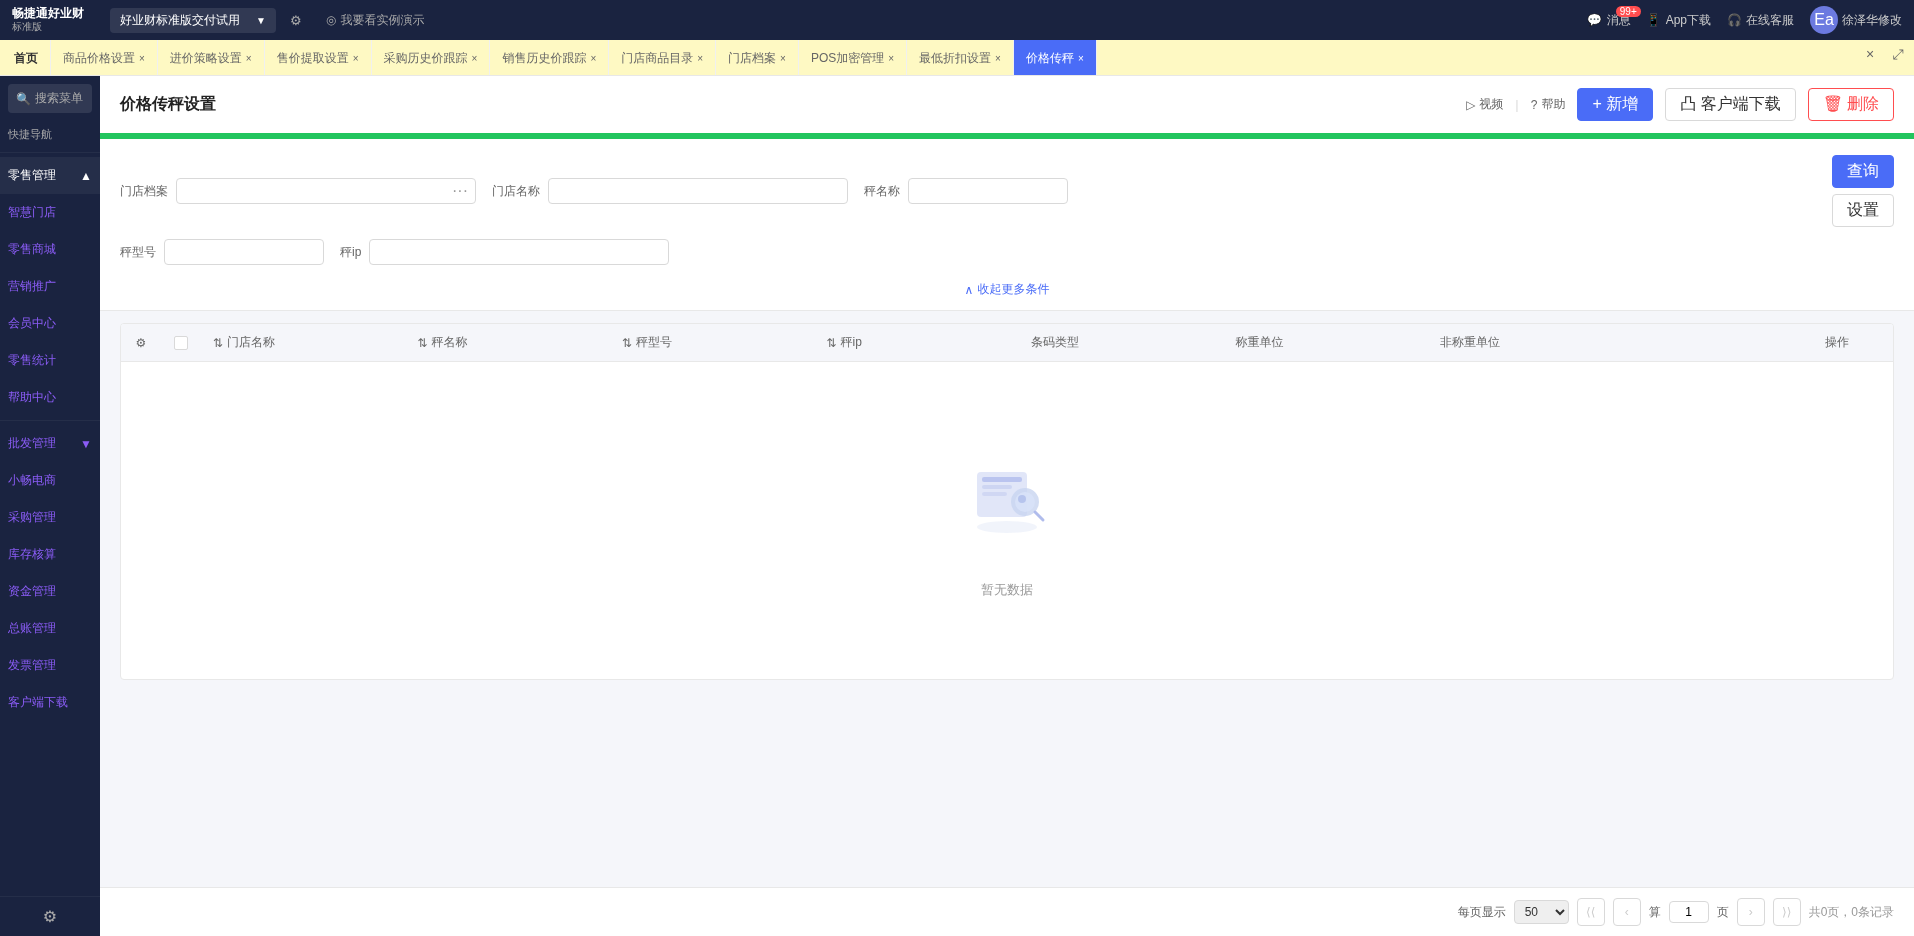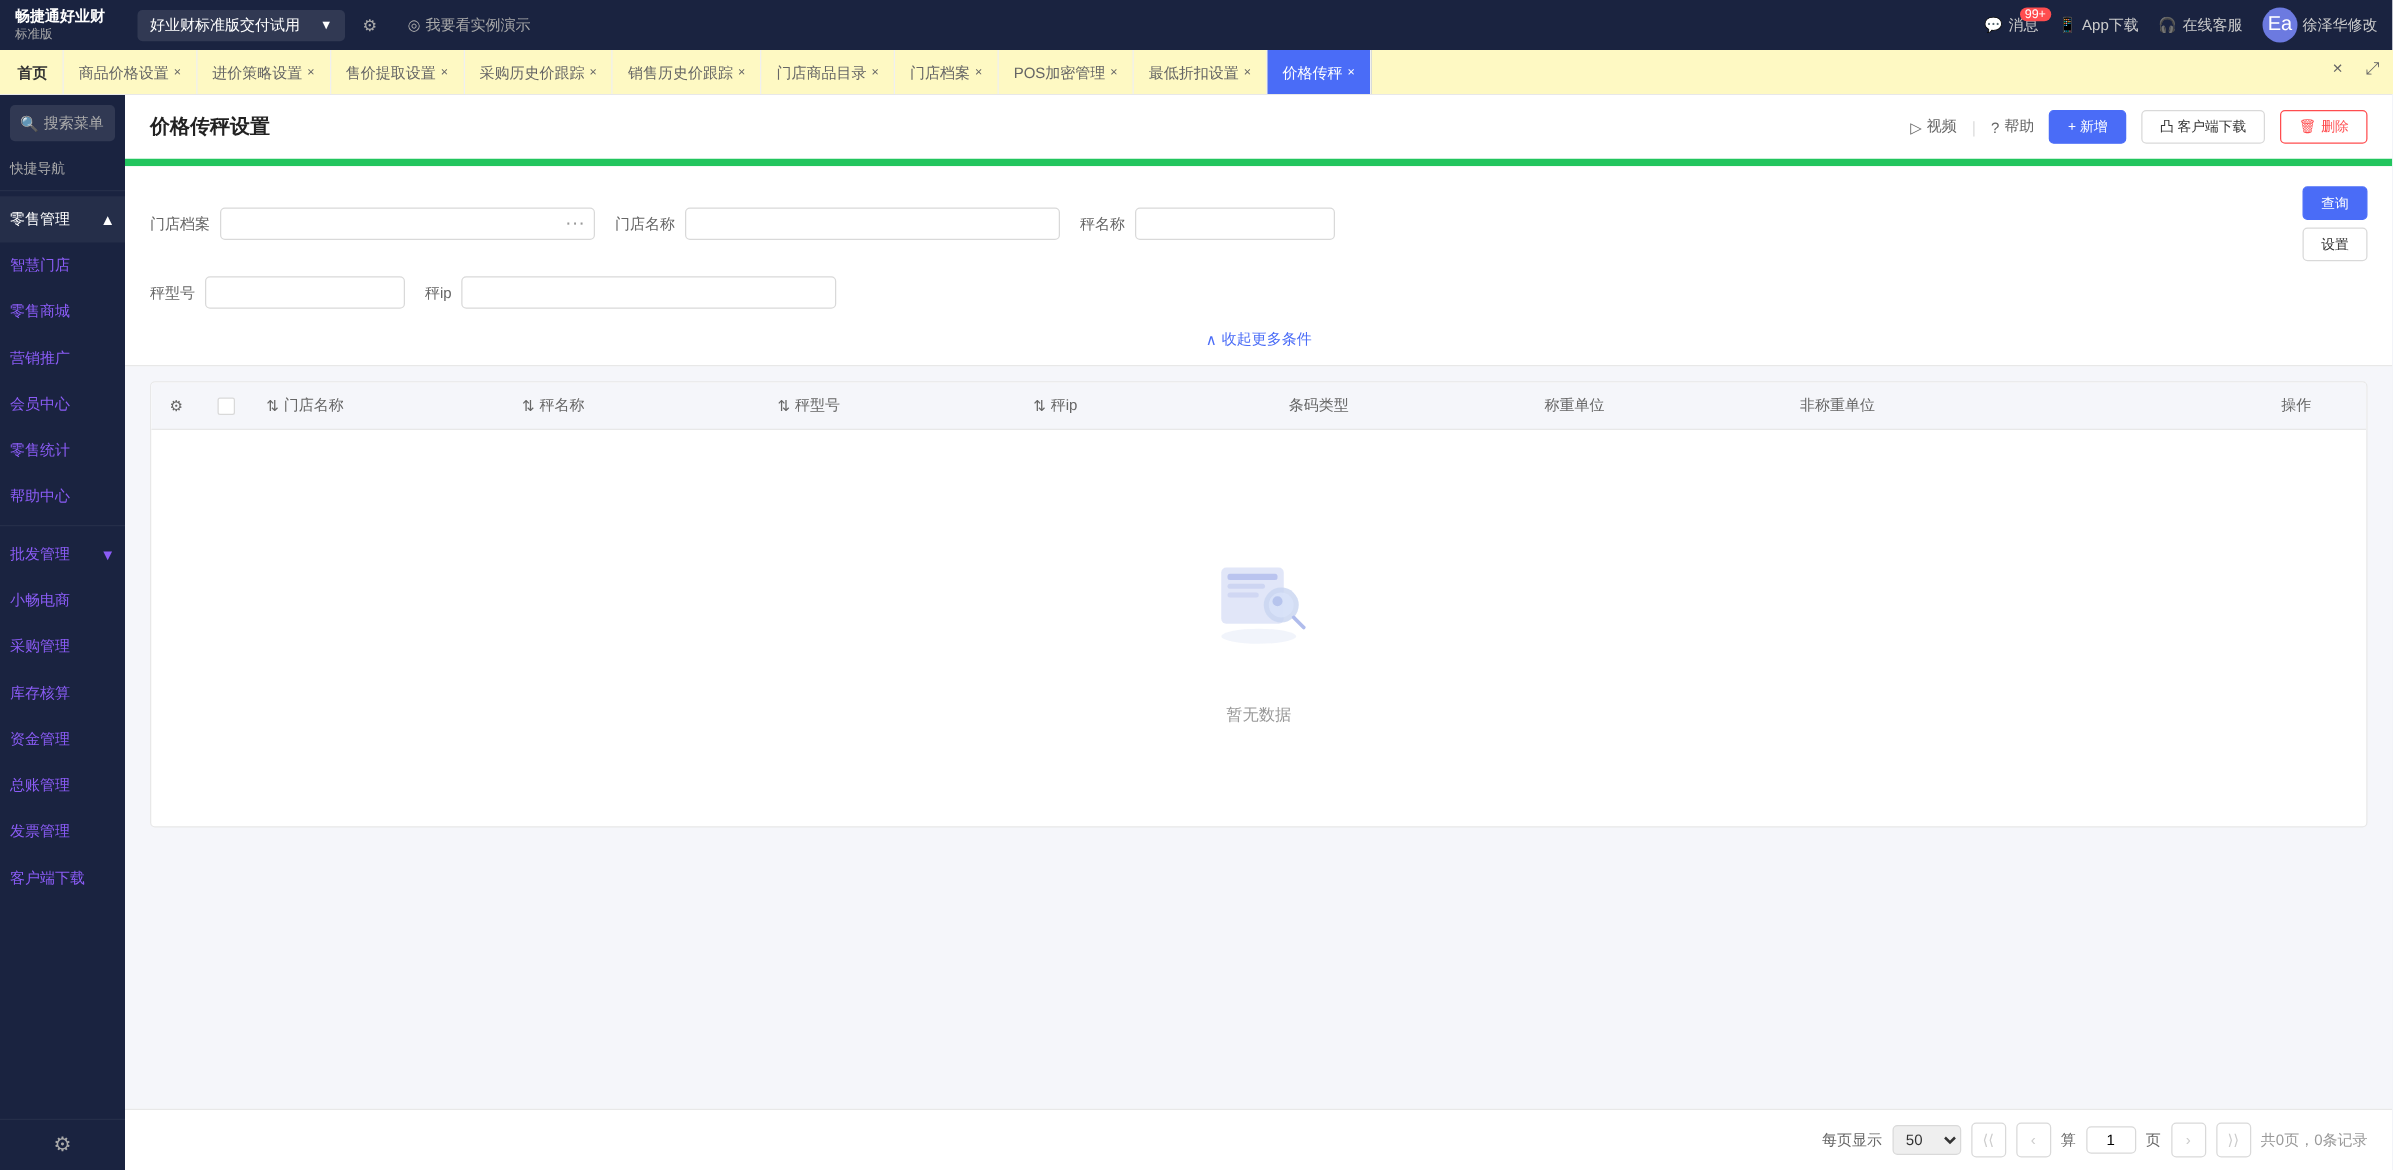--- a/index.html
+++ b/index.html
@@ -51,21 +51,21 @@
 
     
     .content-area { flex: 1; display: flex; flex-direction: column; overflow: hidden; background: #f5f6fa; }
 
     
     .page-header { background: #fff; padding: 12px 20px; display: flex; align-items: center; justify-content: space-between; border-bottom: 6px solid #22c55e; flex-shrink: 0; }
     .page-title { font-size: 16px; font-weight: bold; color: #222; }
     .page-header-actions { display: flex; align-items: center; gap: 12px; }
     .header-link { display: flex; align-items: center; gap: 4px; color: #666; font-size: 12px; cursor: pointer; }
     .header-divider { color: #ddd; }
-    .btn { padding: 5px 14px; border-radius: 4px; font-size: 11px; cursor: pointer; border: 1px solid transparent; display: flex; align-items: center; gap: 4px; }
+    .btn { padding: 5px 14px; border-radius: 4px; font-size: 16px; cursor: pointer; border: 1px solid transparent; display: flex; gap: 4px; }
     .btn-primary { background: #4a6cf7; color: #fff; border-color: #4a6cf7; }
     .btn-default { background: #fff; color: #333; border-color: #d9d9d9; }
     .btn-danger { background: #fff; color: #ff4d4f; border-color: #ff4d4f; }
 
     
     .filter-area { background: #fff; padding: 16px 20px 8px; flex-shrink: 0; border-bottom: 1px solid #e8e8e8; }
     .filter-row { display: flex; align-items: center; gap: 16px; margin-bottom: 12px; flex-wrap: wrap; }
     .filter-item { display: flex; align-items: center; gap: 8px; }
     .filter-label { color: #666; font-size: 12px; white-space: nowrap; }
     .filter-input { border: 1px solid #d9d9d9; border-radius: 4px; padding: 5px 10px; font-size: 12px; color: #333; outline: none; width: 160px; }

